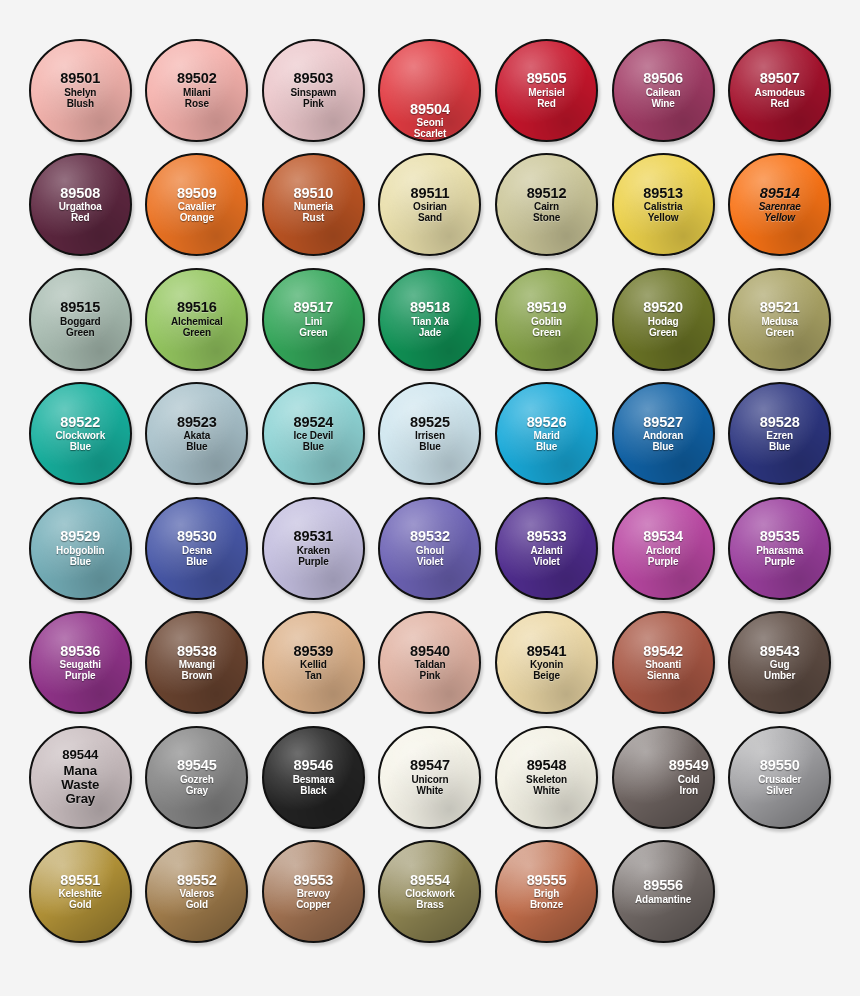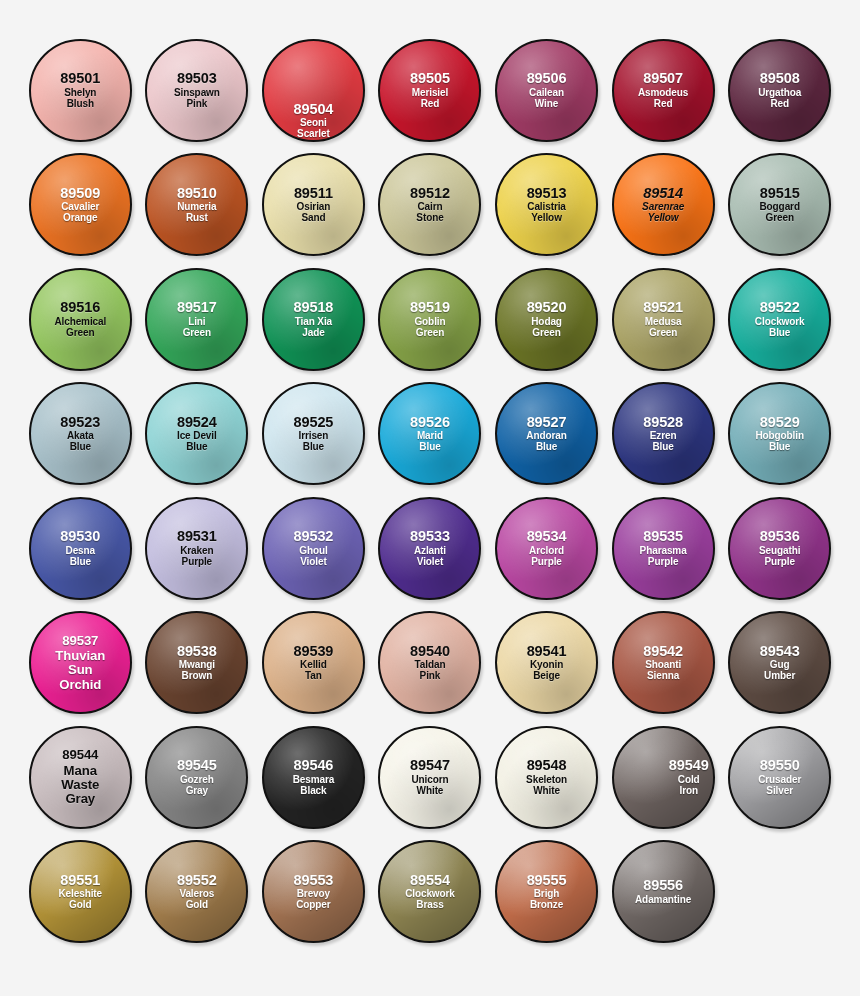--- a/index.html
+++ b/index.html
@@ -107,20 +107,31 @@
           <div class="swatch-text">
             <span class="swatch-code">89501</span>
             <span class="swatch-name">
               <span class="nm-line">Shelyn</span>
               <span class="nm-line">Blush</span>
             </span>
           </div>
         </div>
       </div>
       <div class="swatch-cell">
+        <div class="swatch txt-dark" style="background: rgb(245, 177, 172);">
+          <div class="swatch-text">
+            <span class="swatch-code">89502</span>
+            <span class="swatch-name">
+              <span class="nm-line">Milani</span>
+              <span class="nm-line">Rose</span>
+            </span>
+          </div>
+        </div>
+      </div>
+      <div class="swatch-cell">
         <div class="swatch txt-dark" style="background: rgb(236, 199, 203);">
           <div class="swatch-text">
             <span class="swatch-code">89503</span>
             <span class="swatch-name">
               <span class="nm-line">Sinspawn</span>
               <span class="nm-line">Pink</span>
             </span>
           </div>
         </div>
       </div>
@@ -476,32 +487,20 @@
           </div>
         </div>
       </div>
       <div class="swatch-cell">
         <div class="swatch txt-light" style="background: rgb(146, 52, 139);">
           <div class="swatch-text">
             <span class="swatch-code">89536</span>
             <span class="swatch-name">
               <span class="nm-line">Seugathi</span>
               <span class="nm-line">Purple</span>
-            </span>
-          </div>
-        </div>
-      </div>
-      <div class="swatch-cell">
-        <div class="swatch txt-light three-line" style="background: rgb(237, 33, 148);">
-          <div class="swatch-text">
-            <span class="swatch-code">89537</span>
-            <span class="swatch-name">
-              <span class="nm-line">Thuvian</span>
-              <span class="nm-line">Sun</span>
-              <span class="nm-line">Orchid</span>
             </span>
           </div>
         </div>
       </div>
       <div class="swatch-cell">
         <div class="swatch txt-light" style="background: rgb(106, 68, 48);">
           <div class="swatch-text">
             <span class="swatch-code">89538</span>
             <span class="swatch-name">
               <span class="nm-line">Mwangi</span>

